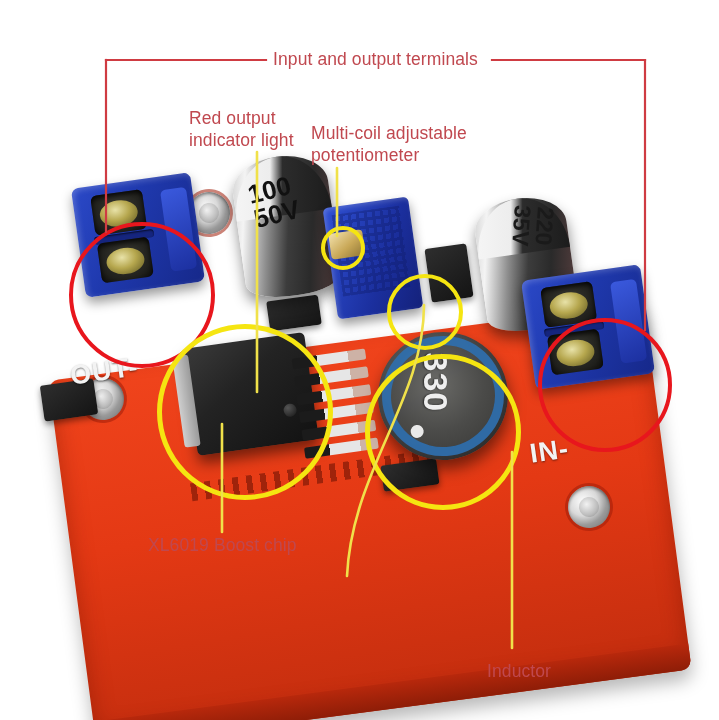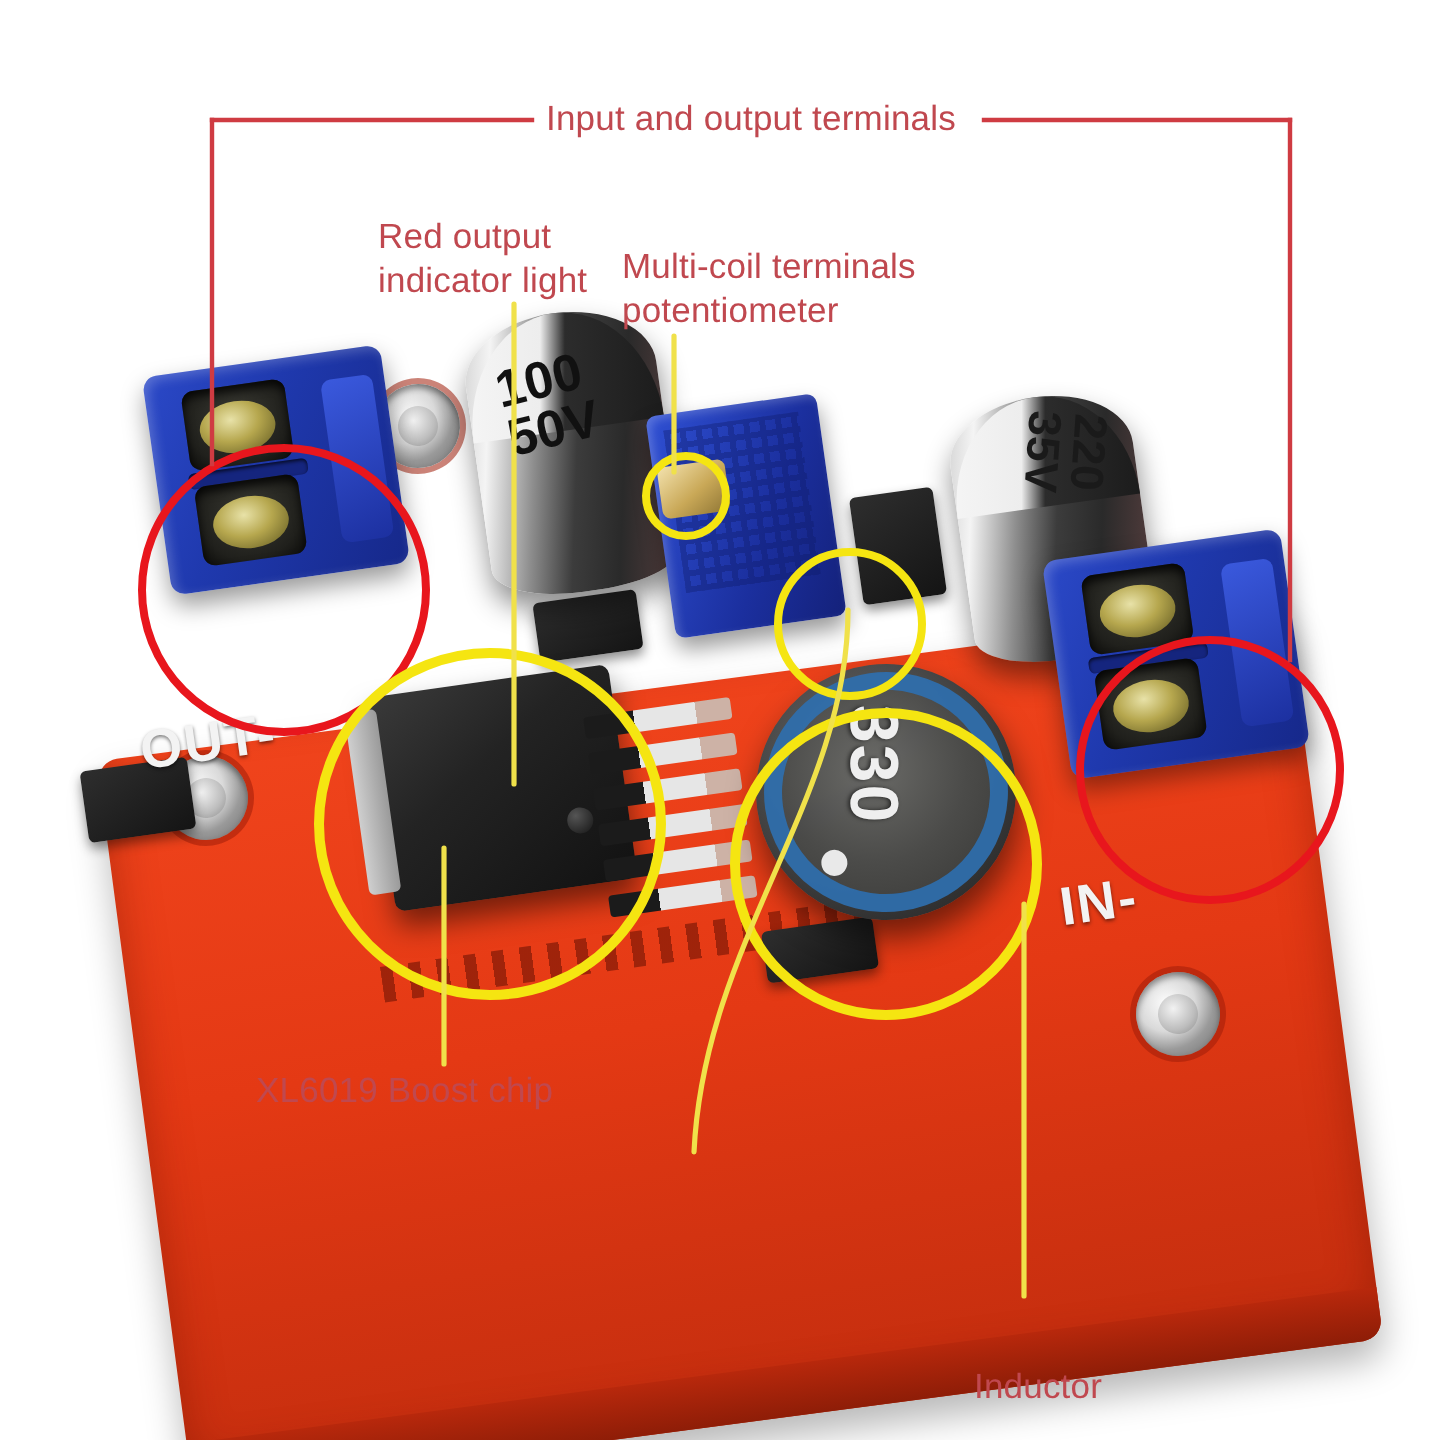--- a/index.html
+++ b/index.html
@@ -5,23 +5,23 @@
   html,body{margin:0;padding:0;background:#fff;}
   body{width:719px;height:720px;overflow:hidden;font-family:"Liberation Sans",sans-serif;}
   #stage{position:relative;width:719px;height:720px;background:#ffffff;overflow:hidden;}
 
   
   .anno{position:absolute;color:#c0484f;font-size:17.5px;line-height:1.28;
         font-family:"Liberation Sans",sans-serif;white-space:pre;letter-spacing:.1px;}
   .anno.t-terminals{left:273px;top:48px;font-size:17.5px;}
   .anno.t-led{left:189px;top:107px;}
   .anno.t-pot{left:311px;top:122px;}
-  .anno.t-chip{left:128px;top:534px;}
+  .anno.t-chip{left:148px;top:534px;}
   .anno.t-rev{left:192px;top:581px;}
-  .anno.t-ind{left:487px;top:682px;}
+  .anno.t-ind{left:487px;top:660px;}
 
   
   .svgwrap{position:absolute;left:0;top:0;width:719px;height:720px;pointer-events:none;}
 
   
   .board-photo{position:absolute;left:30px;top:150px;width:660px;height:430px;}
 
   .pcb{position:absolute;left:40px;top:190px;width:600px;height:370px;
        background:linear-gradient(178deg,#f0441c 0%,#e43914 45%,#c22d0e 100%);
        transform:rotate(-7.5deg);border-radius:10px;
@@ -232,18 +232,18 @@
       <path d="M337 168 V236"></path>
       <path d="M222 424 V532"></path>
       <path d="M424 305 C424 400 352 470 347 576"></path>
       <path d="M512 452 V648"></path>
     </g>
   </svg>
 
   <div class="anno t-terminals">Input and output terminals</div>
   <div class="anno t-led">Red output
 indicator light</div>
-  <div class="anno t-pot">Multi-coil terminals
+  <div class="anno t-pot">Multi-coil adjustable
 potentiometer</div>
   <div class="anno t-chip">XL6019 Boost chip</div>
   <div class="anno t-ind">Inductor</div>
 
 </div>
 
 </body></html>

